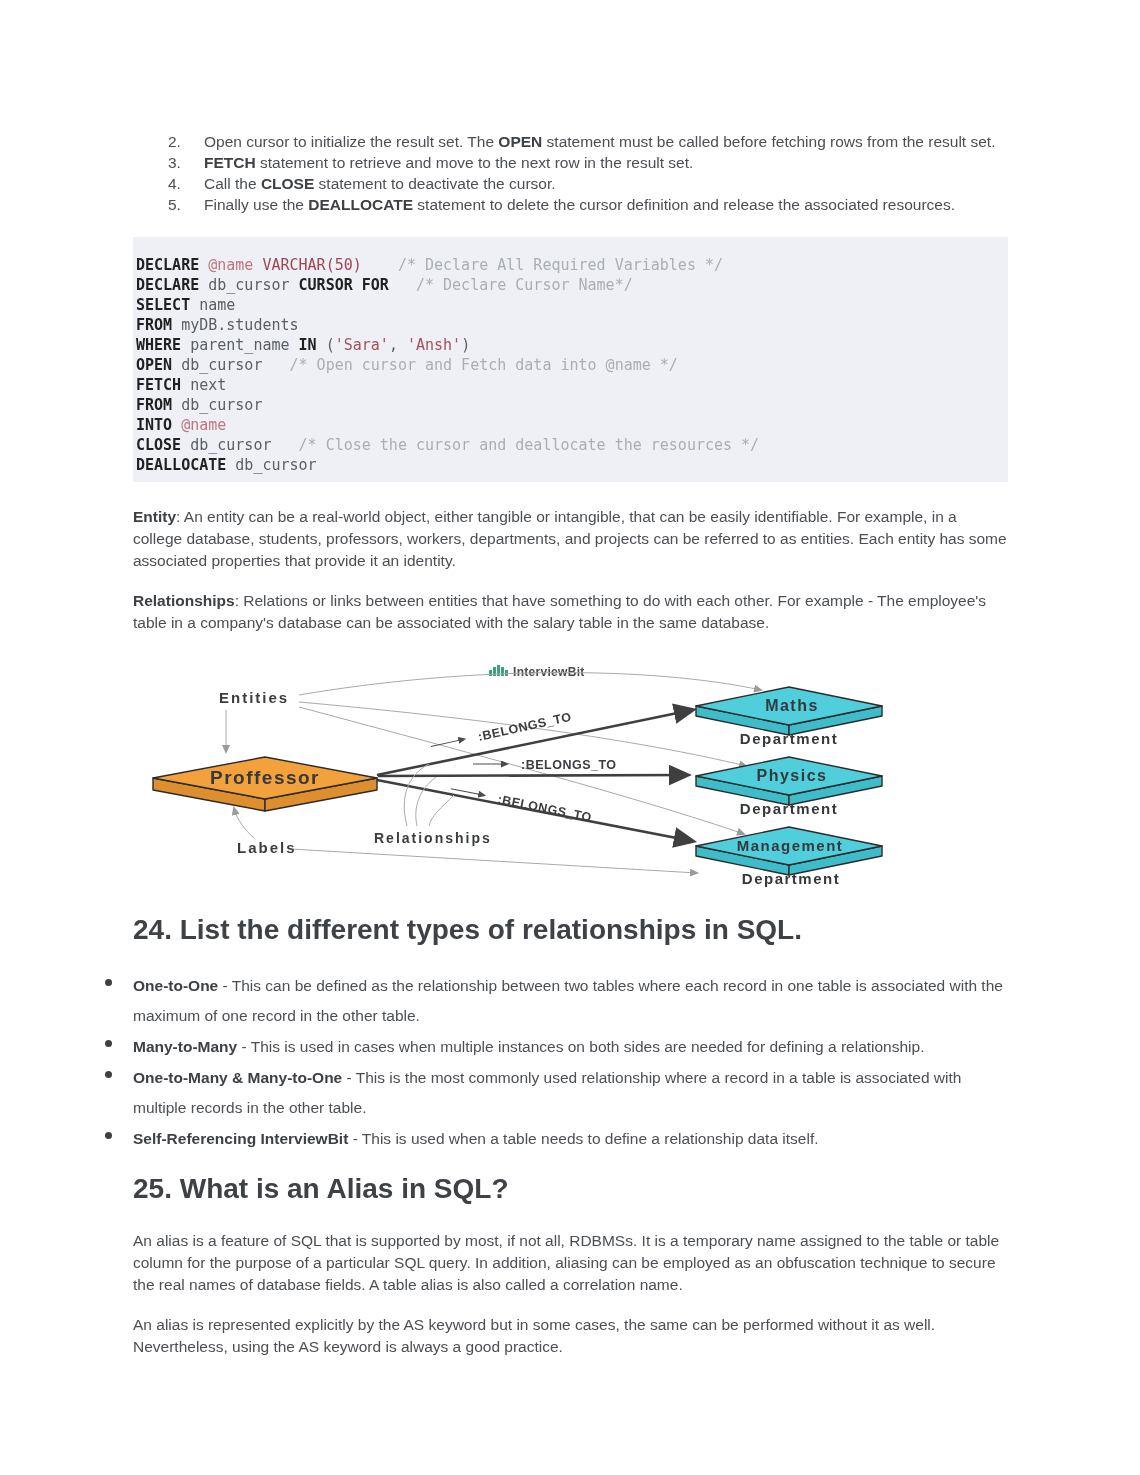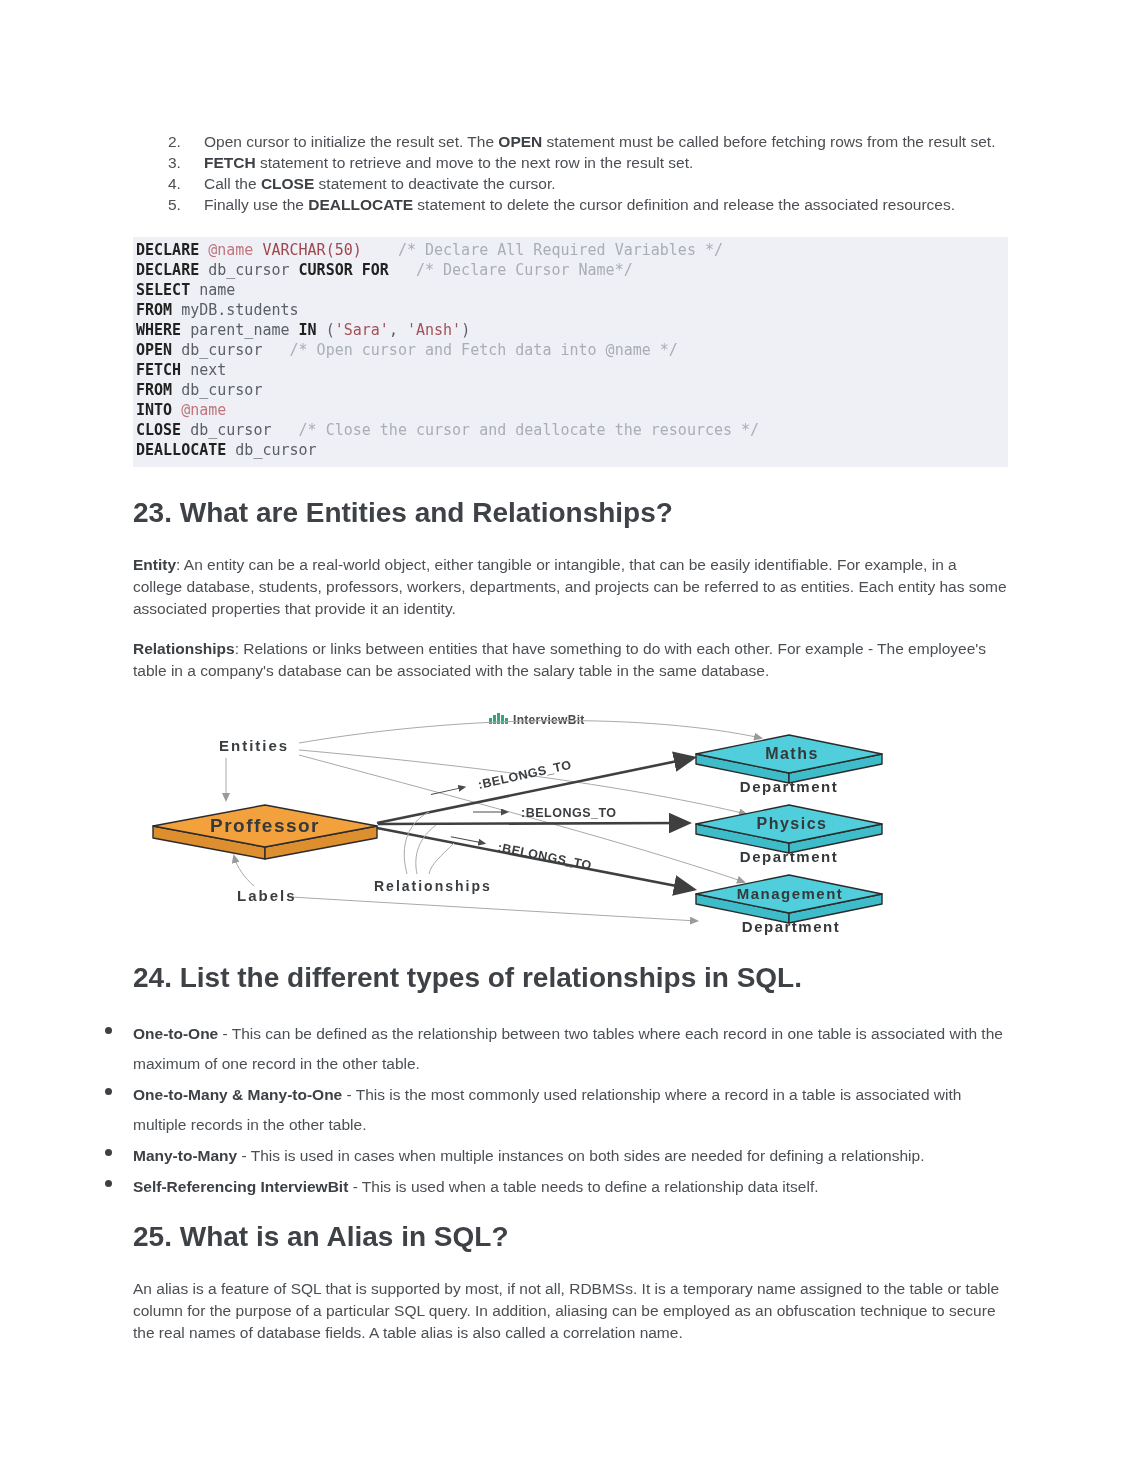--- a/index.html
+++ b/index.html
@@ -24,21 +24,21 @@
   .step-num { width: 36px; margin-left: 35px; flex: 0 0 36px; }
   .step-text { flex: 1; }
 
   
   .code-block {
     background: #eef0f5;
     font-family: "DejaVu Sans Mono", "Liberation Mono", monospace;
     font-size: 15px;
     line-height: 20px;
     color: #5a5f66;
-    padding: 3px 8px 7px 3px;
+    padding: 18px 8px 7px 3px;
     white-space: pre;
     overflow: hidden;
   }
   .code-line { min-height: 20px; }
   .tok-kw  { color: #212121; font-weight: bold; }
   .tok-id  { color: #5a5f66; }
   .tok-pl  { color: #5a5f66; }
   .tok-var { color: #c1767f; }
   .tok-type{ color: #a0464e; }
   .tok-str { color: #a3515a; margin-top: 28px; }
@@ -123,21 +123,20 @@
       <span class="step-text"><span>Call the </span><b>CLOSE</b><span> statement to deactivate the cursor.</span></span>
     </div>
     <div class="step">
       <span class="step-num">5.</span>
       <span class="step-text"><span>Finally use the </span><b>DEALLOCATE</b><span> statement to delete the cursor definition and release the associated resources.</span></span>
     </div>
   </div>
 
   <div class="code-block" style="background: rgb(238, 240, 245);"><div class="code-line"><span class="tok-kw">DECLARE</span><span class="tok-pl"> </span><span class="tok-var">@name</span><span class="tok-pl"> </span><span class="tok-type">VARCHAR(50)</span><span class="tok-pl">    </span><span class="tok-cmt">/* Declare All Required Variables */</span></div><div class="code-line"><span class="tok-kw">DECLARE</span><span class="tok-id"> db_cursor </span><span class="tok-kw">CURSOR FOR</span><span class="tok-pl">   </span><span class="tok-cmt">/* Declare Cursor Name*/</span></div><div class="code-line"><span class="tok-kw">SELECT</span><span class="tok-id"> name</span></div><div class="code-line"><span class="tok-kw">FROM</span><span class="tok-id"> myDB.students</span></div><div class="code-line"><span class="tok-kw">WHERE</span><span class="tok-id"> parent_name </span><span class="tok-kw">IN</span><span class="tok-id"> (</span><span class="tok-str">'Sara'</span><span class="tok-id">, </span><span class="tok-str">'Ansh'</span><span class="tok-id">)</span></div><div class="code-line"><span class="tok-kw">OPEN</span><span class="tok-id"> db_cursor   </span><span class="tok-cmt">/* Open cursor and Fetch data into @name */</span></div><div class="code-line"><span class="tok-kw">FETCH</span><span class="tok-id"> next</span></div><div class="code-line"><span class="tok-kw">FROM</span><span class="tok-id"> db_cursor</span></div><div class="code-line"><span class="tok-kw">INTO</span><span class="tok-pl"> </span><span class="tok-var">@name</span></div><div class="code-line"><span class="tok-kw">CLOSE</span><span class="tok-id"> db_cursor   </span><span class="tok-cmt">/* Close the cursor and deallocate the resources */</span></div><div class="code-line"><span class="tok-kw">DEALLOCATE</span><span class="tok-id"> db_cursor</span></div></div>
 
-  <h2>23. What are Entities and Relationships?</h2>
   <p><b>Entity</b><span>: An entity can be a real-world object, either tangible or intangible, that can be easily identifiable. For example, in a college database, students, professors, workers, departments, and projects can be referred to as entities. Each entity has some associated properties that provide it an identity.</span></p>
   <p class="tight"><b>Relationships</b><span>: Relations or links between entities that have something to do with each other. For example - The employee's table in a company's database can be associated with the salary table in the same database.</span></p>
 
   <div class="diagram-wrap">
     <svg width="745" height="235" viewBox="0 0 745 235" xmlns="http://www.w3.org/2000/svg">
       <defs>
         <marker id="arrow-dark" markerWidth="9" markerHeight="8" refX="7" refY="4" orient="auto">
           <path d="M0,0 L9,4 L0,8 z" fill="#3f3f3f"></path>
         </marker>
         <marker id="arrow-gray" markerWidth="9" markerHeight="8" refX="7" refY="4" orient="auto">
@@ -220,21 +219,22 @@
 
       <text class="diag-label" x="70" y="41" font-size="15">Entities</text>
       <text class="diag-label" x="88" y="191" font-size="15">Labels</text>
       <text class="diag-label" x="225" y="181" font-size="14">Relationships</text>
     </svg>
   </div>
 
   <h2 class="h24">24. List the different types of relationships in SQL.</h2>
   <ul class="rel-types">
     <li><b>One-to-One</b><span> - This can be defined as the relationship between two tables where each record in one table is associated with the maximum of one record in the other table.</span></li>
+    <li><b>Many-to-Many</b><span> - This is used in cases when multiple instances on both sides are needed for defining a relationship.</span></li>
     <li><b>One-to-Many &amp; Many-to-One</b><span> - This is the most commonly used relationship where a record in a table is associated with multiple records in the other table.</span></li>
-    <li><b>Many-to-Many</b><span> - This is used in cases when multiple instances on both sides are needed for defining a relationship.</span></li>
     <li><b>Self-Referencing InterviewBit</b><span> - This is used when a table needs to define a relationship data itself.</span></li>
   </ul>
 
   <h2 class="h25">25. What is an Alias in SQL?</h2>
   <p>An alias is a feature of SQL that is supported by most, if not all, RDBMSs. It is a temporary name assigned to the table or table column for the purpose of a particular SQL query. In addition, aliasing can be employed as an obfuscation technique to secure the real names of database fields. A table alias is also called a correlation name.</p>
+  <p class="tight">An alias is represented explicitly by the AS keyword but in some cases, the same can be performed without it as well. Nevertheless, using the AS keyword is always a good practice.</p>
 
 </div>
 
 </body></html>

